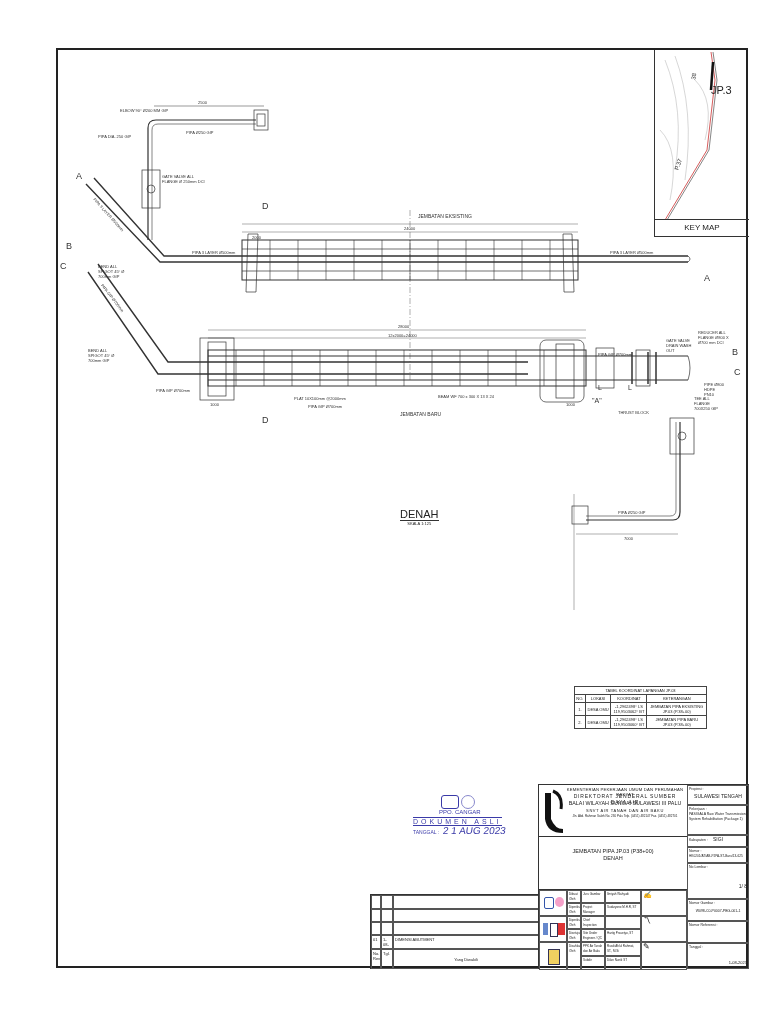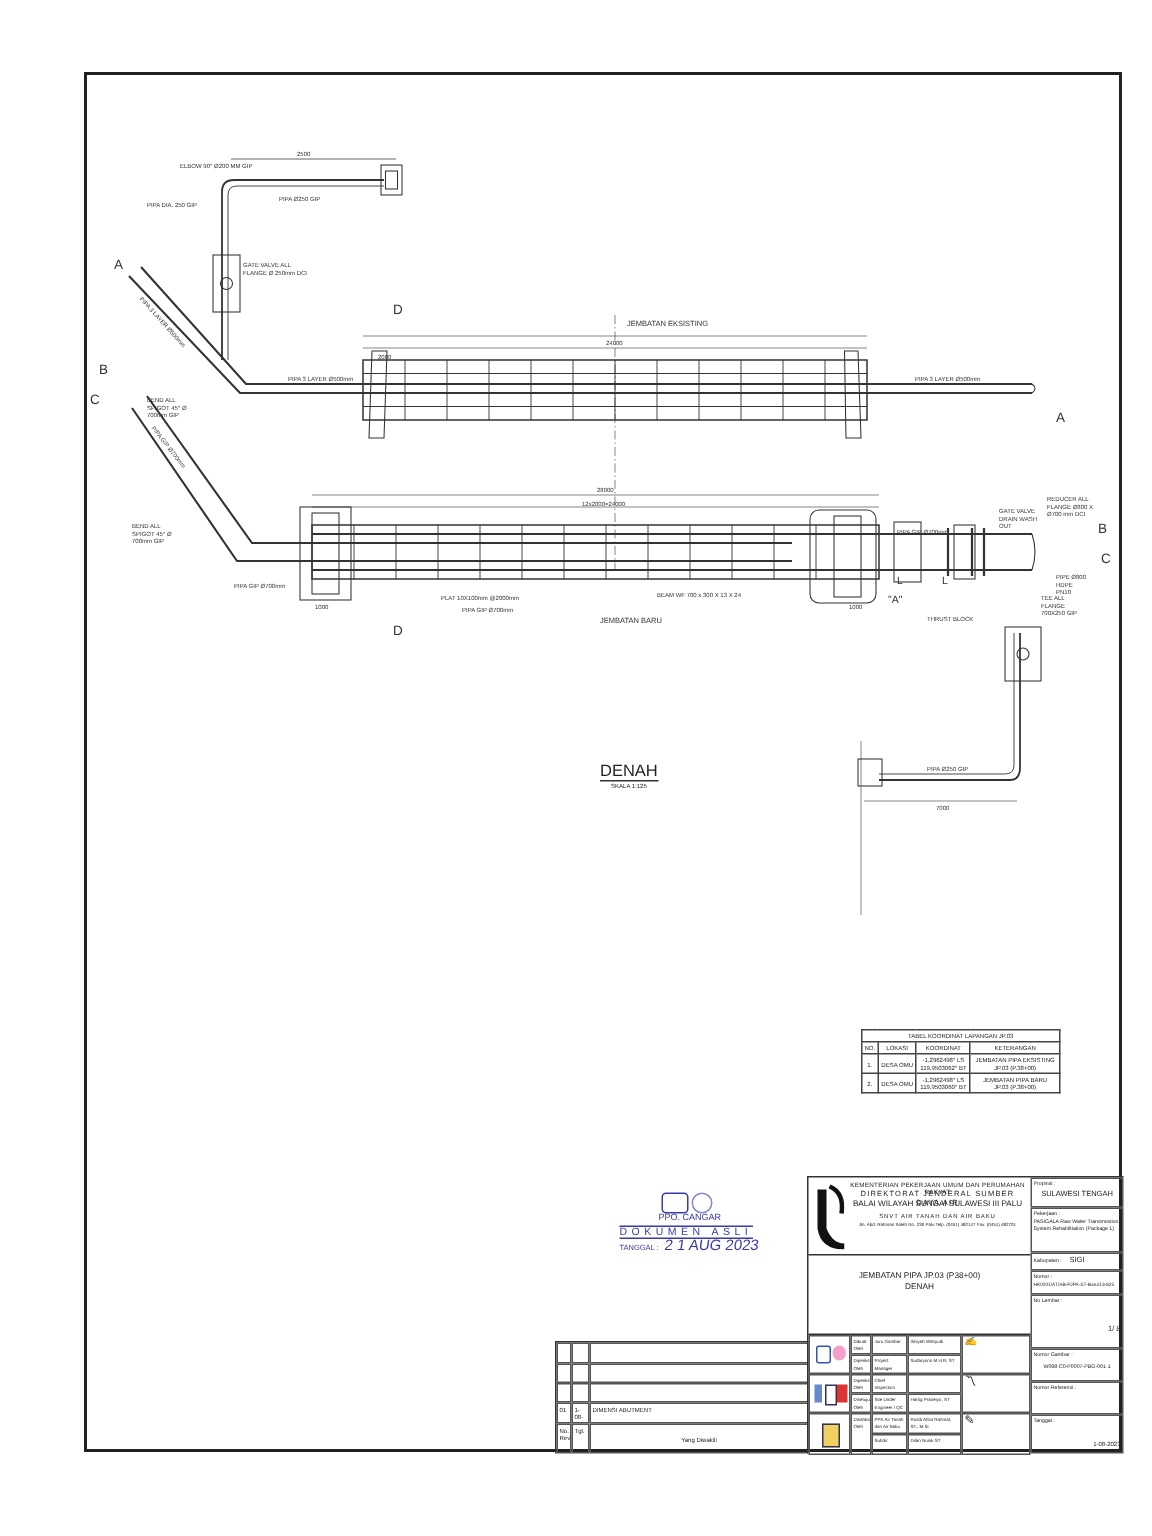--- a/index.html
+++ b/index.html
@@ -152,20 +152,37 @@
   <span class="t" style="left:204px;top:152px;font-size:9px;line-height:9px;">D</span>
   <span class="t" style="left:204px;top:366px;font-size:9px;line-height:9px;">D</span>
   <span class="t" style="left:540px;top:334px;font-size:7px;line-height:7px;">L</span>
   <span class="t" style="left:570px;top:334px;font-size:7px;line-height:7px;">L</span>
 
   <div class="abs" style="left:342px;top:458px;text-align:center;">
     <div style="font-size:11px;border-bottom:1px solid #333;">DENAH</div>
     <div style="font-size:4px;">SKALA 1:125</div>
   </div>
 
+  <div class="keymap">
+    <svg width="94" height="170">
+      <g fill="none" stroke="#999" stroke-width="0.4">
+        <path d="M10 10 Q30 60 20 120"></path>
+          <path d="M20 6 Q40 60 30 130"></path>
+        <path d="M40 30 Q60 50 50 90"></path>
+          <path d="M5 80 Q25 100 15 150"></path>
+      </g>
+      <path d="M56 2 L60 30 L52 100 L10 170" stroke="#c33" stroke-width="0.8" fill="none"></path>
+      <path d="M58 2 L62 30 L54 100 L12 170" stroke="#333" stroke-width="0.6" fill="none"></path>
+      <line x1="58" y1="12" x2="56" y2="40" stroke="#111" stroke-width="2.5"></line>
+    </svg>
+    <span class="jp3">JP.3</span>
+    <span class="t" style="left:36px;top:24px;font-size:6px;transform:rotate(-80deg);">38</span>
+    <span class="t" style="left:18px;top:112px;font-size:6px;transform:rotate(-70deg);">P.37</span>
+    <div class="keymap-label">KEY MAP</div>
+  </div>
 
   <table class="coord">
     <tbody>
         <tr>
           <th colspan="4">TABEL KOORDINAT LAPANGAN JP.03</th>
         </tr>
     <tr>
       <th>NO.</th>
       <th>LOKASI</th>
       <th>KOORDINAT</th>

